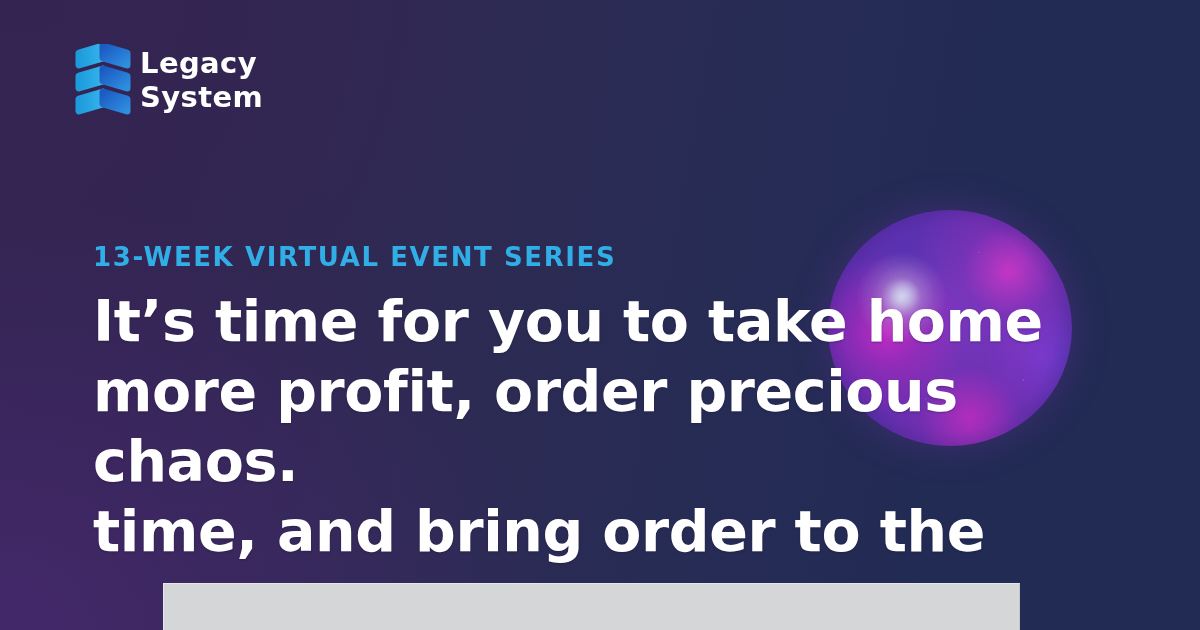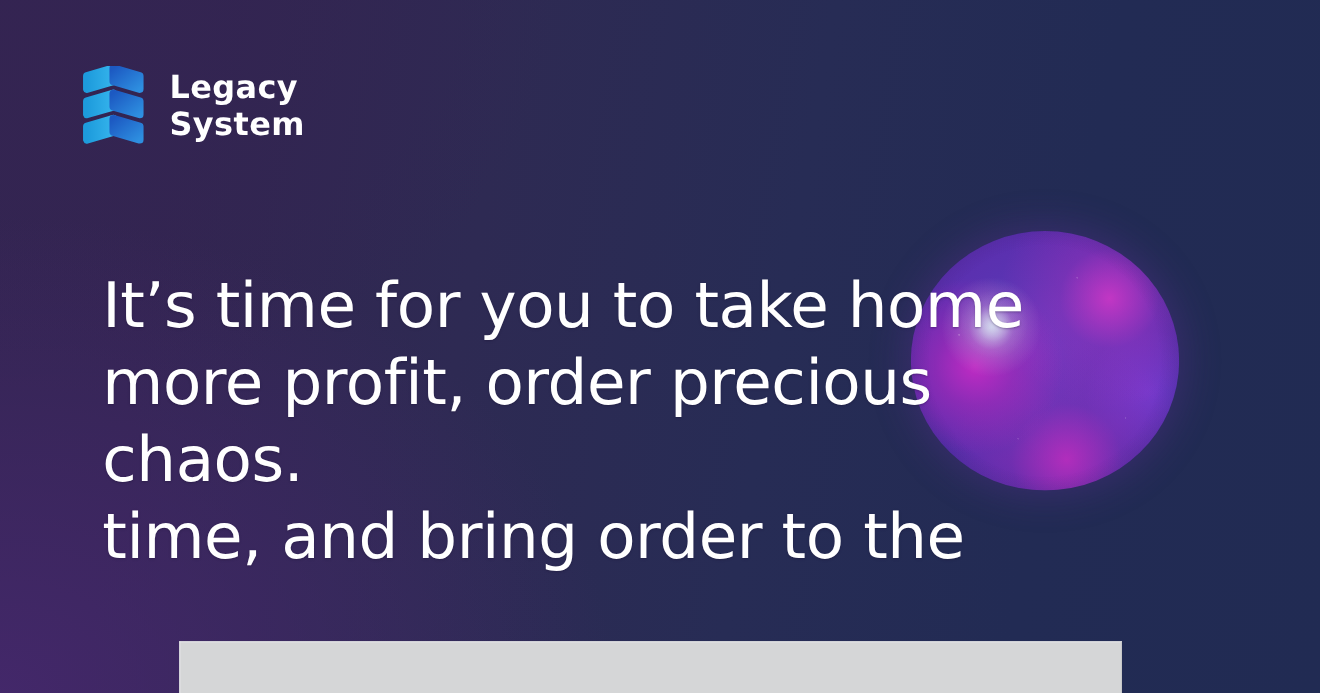--- a/index.html
+++ b/index.html
@@ -64,24 +64,24 @@
       radial-gradient(circle at 18% 40%, rgba(255,255,255,.55) 0 .6px, transparent 1px),
       radial-gradient(circle at 62% 18%, rgba(255,255,255,.45) 0 .6px, transparent 1px),
       radial-gradient(circle at 80% 72%, rgba(255,255,255,.40) 0 .6px, transparent 1px),
       radial-gradient(circle at 40% 80%, rgba(255,255,255,.35) 0 .6px, transparent 1px);
   }
 
   
   .logo {
     position: absolute;
     left: 74px;
-    top: 60px;
+    top: 44px;
     display: flex;
     align-items: center;
-    gap: 22px;
+    gap: 8px;
   }
   .logo-mark { width: 58px; height: 72px; display: block; }
   .logo-word {
     color: #ffffff;
     font-family: "DejaVu Sans", sans-serif;
     font-weight: 700;
     font-size: 29px;
     line-height: 1.18;
     letter-spacing: .4px;
     white-space: pre-line;
@@ -100,21 +100,21 @@
     font-weight: 700;
     font-size: 26px;
     letter-spacing: 1.6px;
     line-height: 1.1;
     margin: 0 0 14px 0;
   }
   .headline {
     margin: 0;
     color: #ffffff;
     font-family: "DejaVu Sans", sans-serif;
-    font-weight: 400;
+    font-weight: 700;
     font-size: 57px;
     line-height: 70px;
     letter-spacing: -0.4px;
     text-shadow: 0 1px 2px rgba(25,18,50,0.35);
   }
   .headline .ln { display: block; white-space: nowrap; }
 
   
   .panel {
     position: absolute;
@@ -162,20 +162,21 @@
 
         <path d="M5 55 L29 48 L29 60 L5 67 Z" fill="url(#lgL)" stroke="url(#lgL)" stroke-width="7" stroke-linejoin="round"></path>
         <path d="M29 48 L53 55 L53 67 L29 60 Z" fill="url(#lgR)" stroke="url(#lgR)" stroke-width="7" stroke-linejoin="round"></path>
       </svg>
     </span>
     <span class="logo-word">Legacy
 System</span>
   </div>
 
   <div class="copy">
+    <div class="eyebrow">13-WEEK VIRTUAL EVENT SERIES</div>
     <h1 class="headline">
       <span class="ln">It’s time for you to take home</span>
       <span class="ln">more profit, order precious</span>
       <span class="ln">chaos.</span>
       <span class="ln">time, and bring order to the</span>
     </h1>
   </div>
 
   <div class="panel"></div>
 

